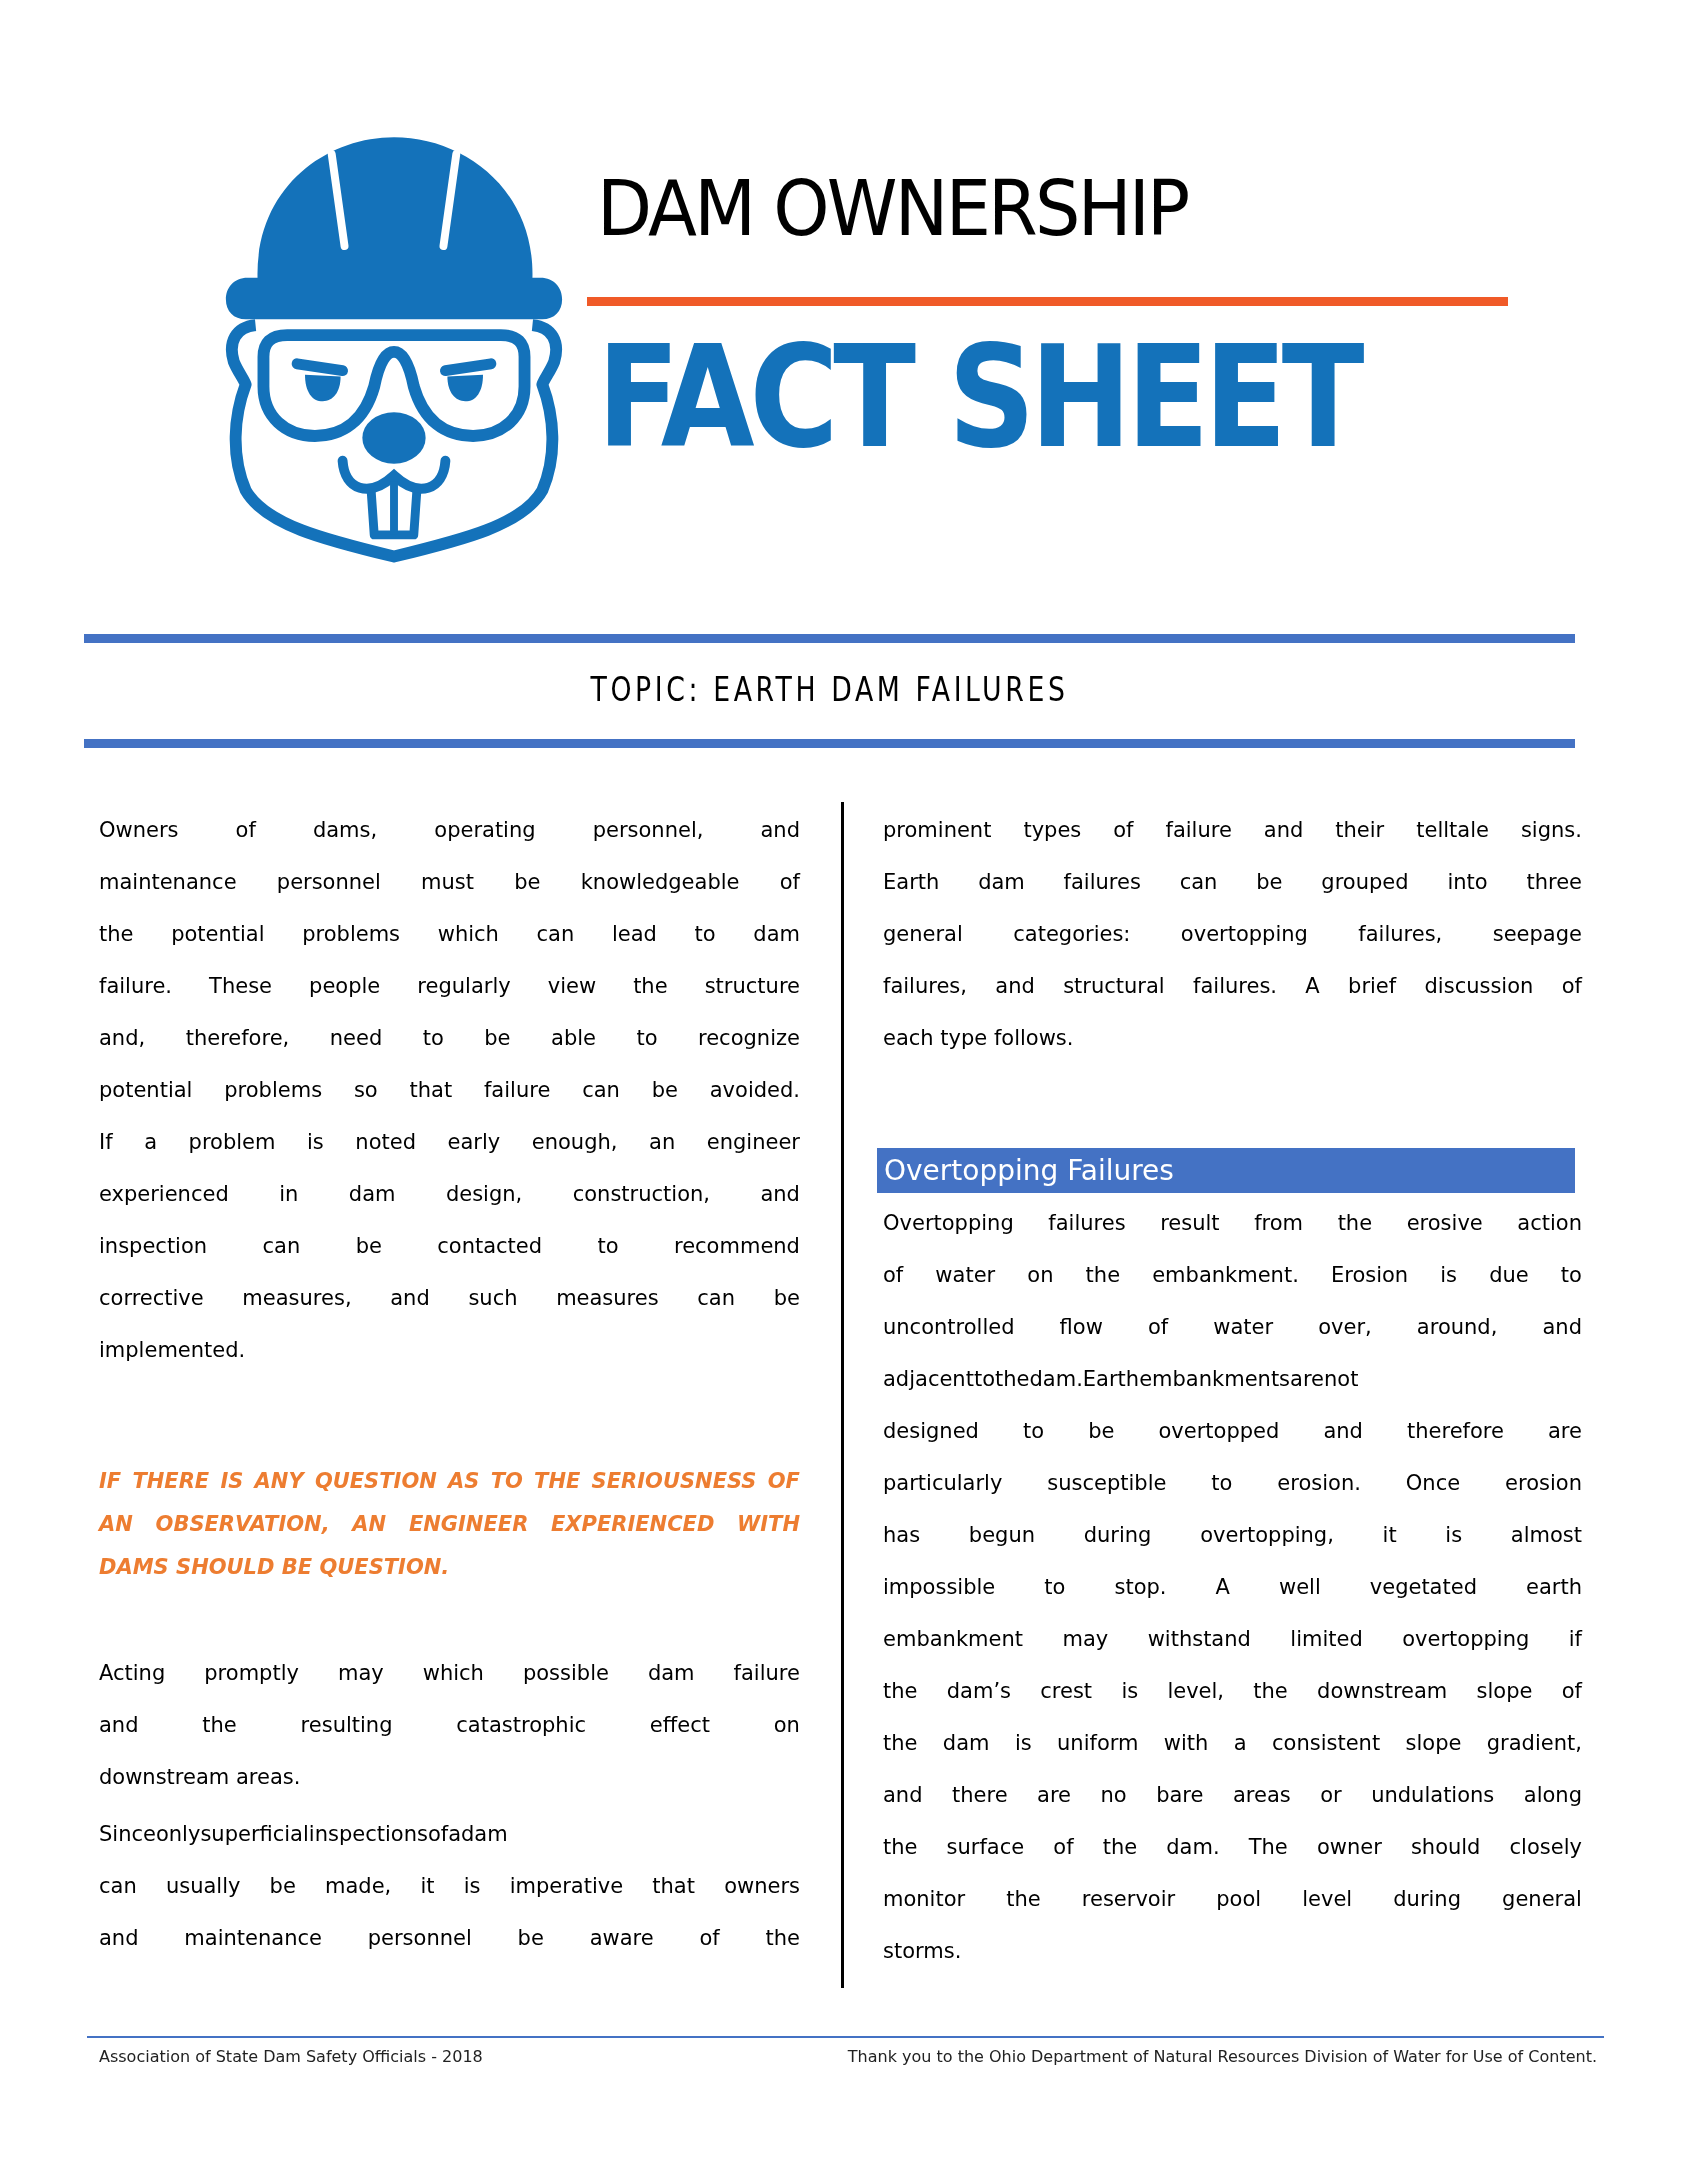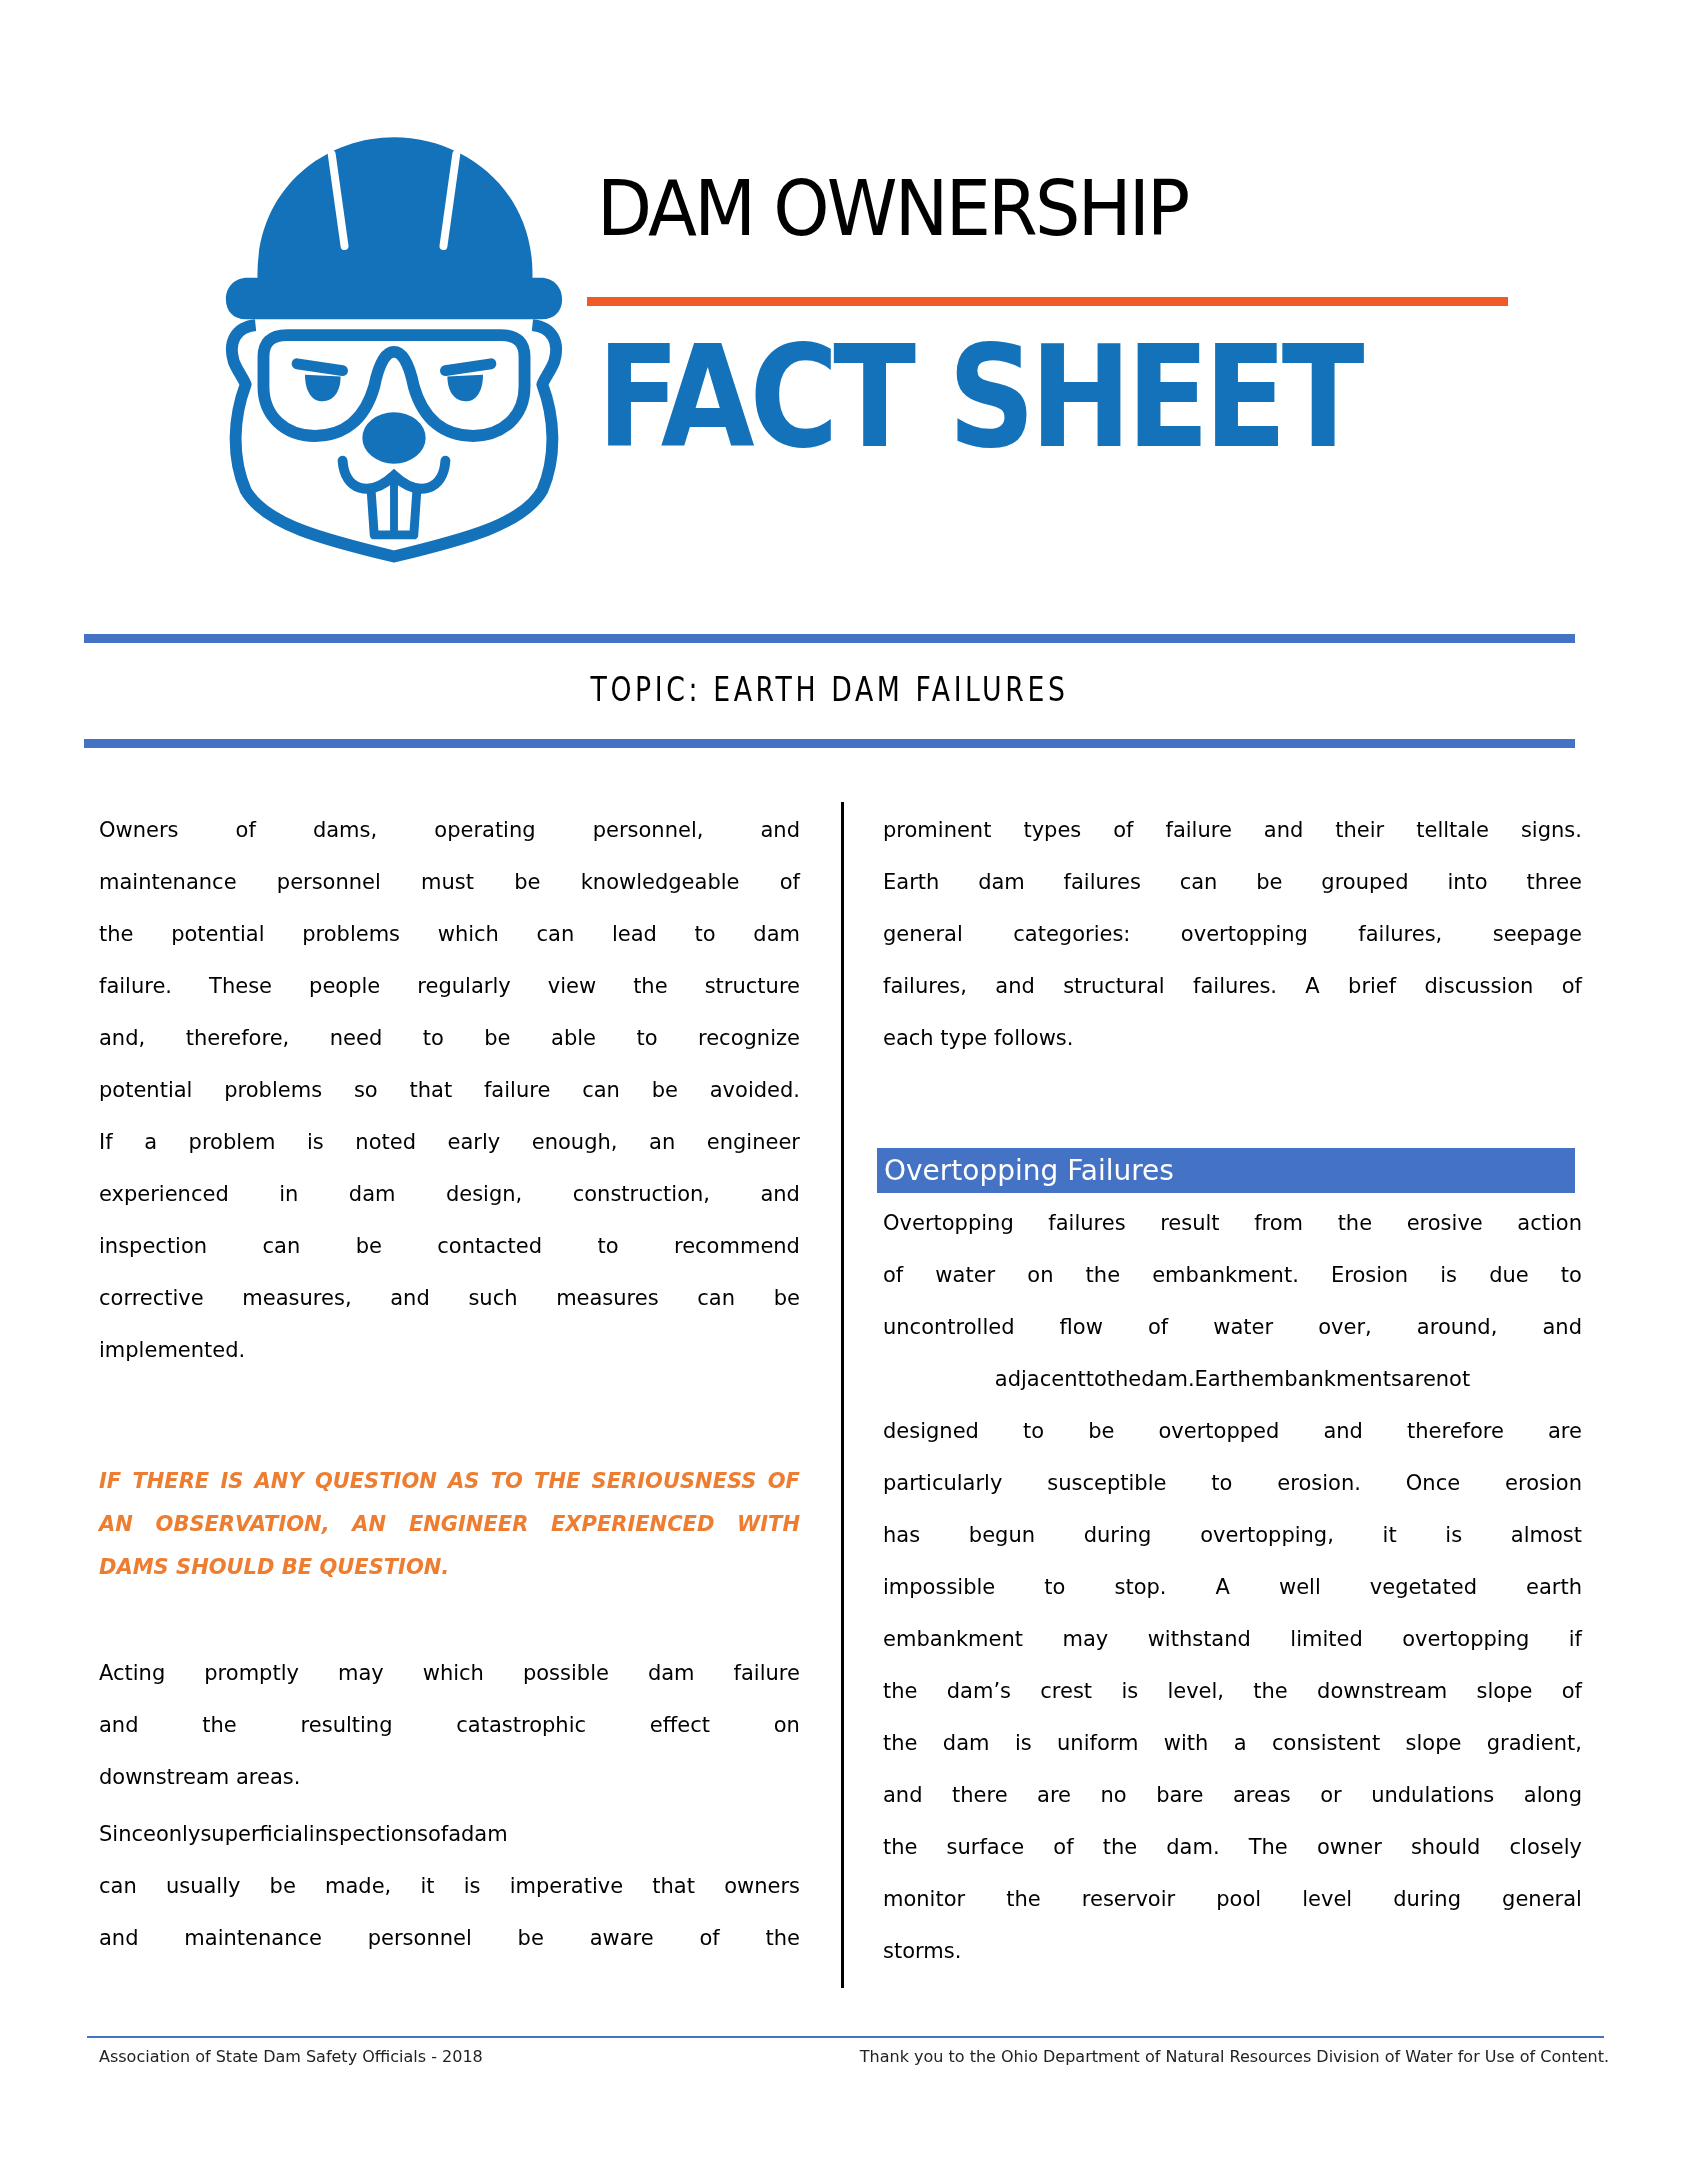--- a/index.html
+++ b/index.html
@@ -26,21 +26,21 @@
   .last-line { display:block; text-align:left; }
   #warning { left:99px; top:1460px; width:701px; color:#ED7D31; font-style:italic; font-weight:700;
              font-size:21px; line-height:43px; }
   #divider { left:841px; top:802px; width:3px; height:1186px; background:#000; }
   #heading-bar { left:877px; top:1148px; width:698px; height:45px; background:#4472C4; }
   #heading-text { left:884px; top:1148px; color:#fff; font-size:28px; line-height:45px;
                   font-family:"DejaVu Sans", sans-serif; white-space:nowrap; }
   #footer-rule { left:87px; top:2036px; width:1517px; height:2px; background:#4472C4; }
   .footer-text { top:2045px; font-size:16px; line-height:24px; color:#222; white-space:nowrap; }
   #footer-left { left:99px; }
-  #footer-right { right:74px; }
+  #footer-right { right:86px; }
 </style>
 </head>
 <body>
 
 <div id="logo" class="abs">
   <svg width="356" height="446" viewBox="0 0 360 450" xmlns="http://www.w3.org/2000/svg">
     <g fill="#1472BA" stroke="none">
 
       <path d="M42 160 C 40 70, 110 18, 180 18 C 250 18, 322 70, 320 160 L 328 160 C 342 160, 350 170, 350 182 C 350 194, 342 202, 330 202 L 30 202 C 18 202, 10 194, 10 182 C 10 170, 18 160, 32 160 Z"></path>
     </g>
@@ -318,21 +318,21 @@
     </span>
   <span class="justify-line" style="white-space: normal; display: flex; justify-content: space-between;">
       <span style="white-space: nowrap;">uncontrolled</span>
       <span style="white-space: nowrap;">flow</span>
       <span style="white-space: nowrap;">of</span>
       <span style="white-space: nowrap;">water</span>
       <span style="white-space: nowrap;">over,</span>
       <span style="white-space: nowrap;">around,</span>
       <span style="white-space: nowrap;">and</span>
     </span>
-  <span class="justify-line" style="white-space: normal; display: flex; justify-content: center;">
+  <span class="justify-line" style="white-space: normal; display: flex; justify-content: flex-start;">
       <span style="white-space: nowrap;">adjacent</span>
       <span style="white-space: nowrap;">to</span>
       <span style="white-space: nowrap;">the</span>
       <span style="white-space: nowrap;">dam.</span>
       <span style="white-space: nowrap;">Earth</span>
       <span style="white-space: nowrap;">embankments</span>
       <span style="white-space: nowrap;">are</span>
       <span style="white-space: nowrap;">not</span>
     </span>
   <span class="justify-line" style="white-space: normal; display: flex; justify-content: space-between;">

